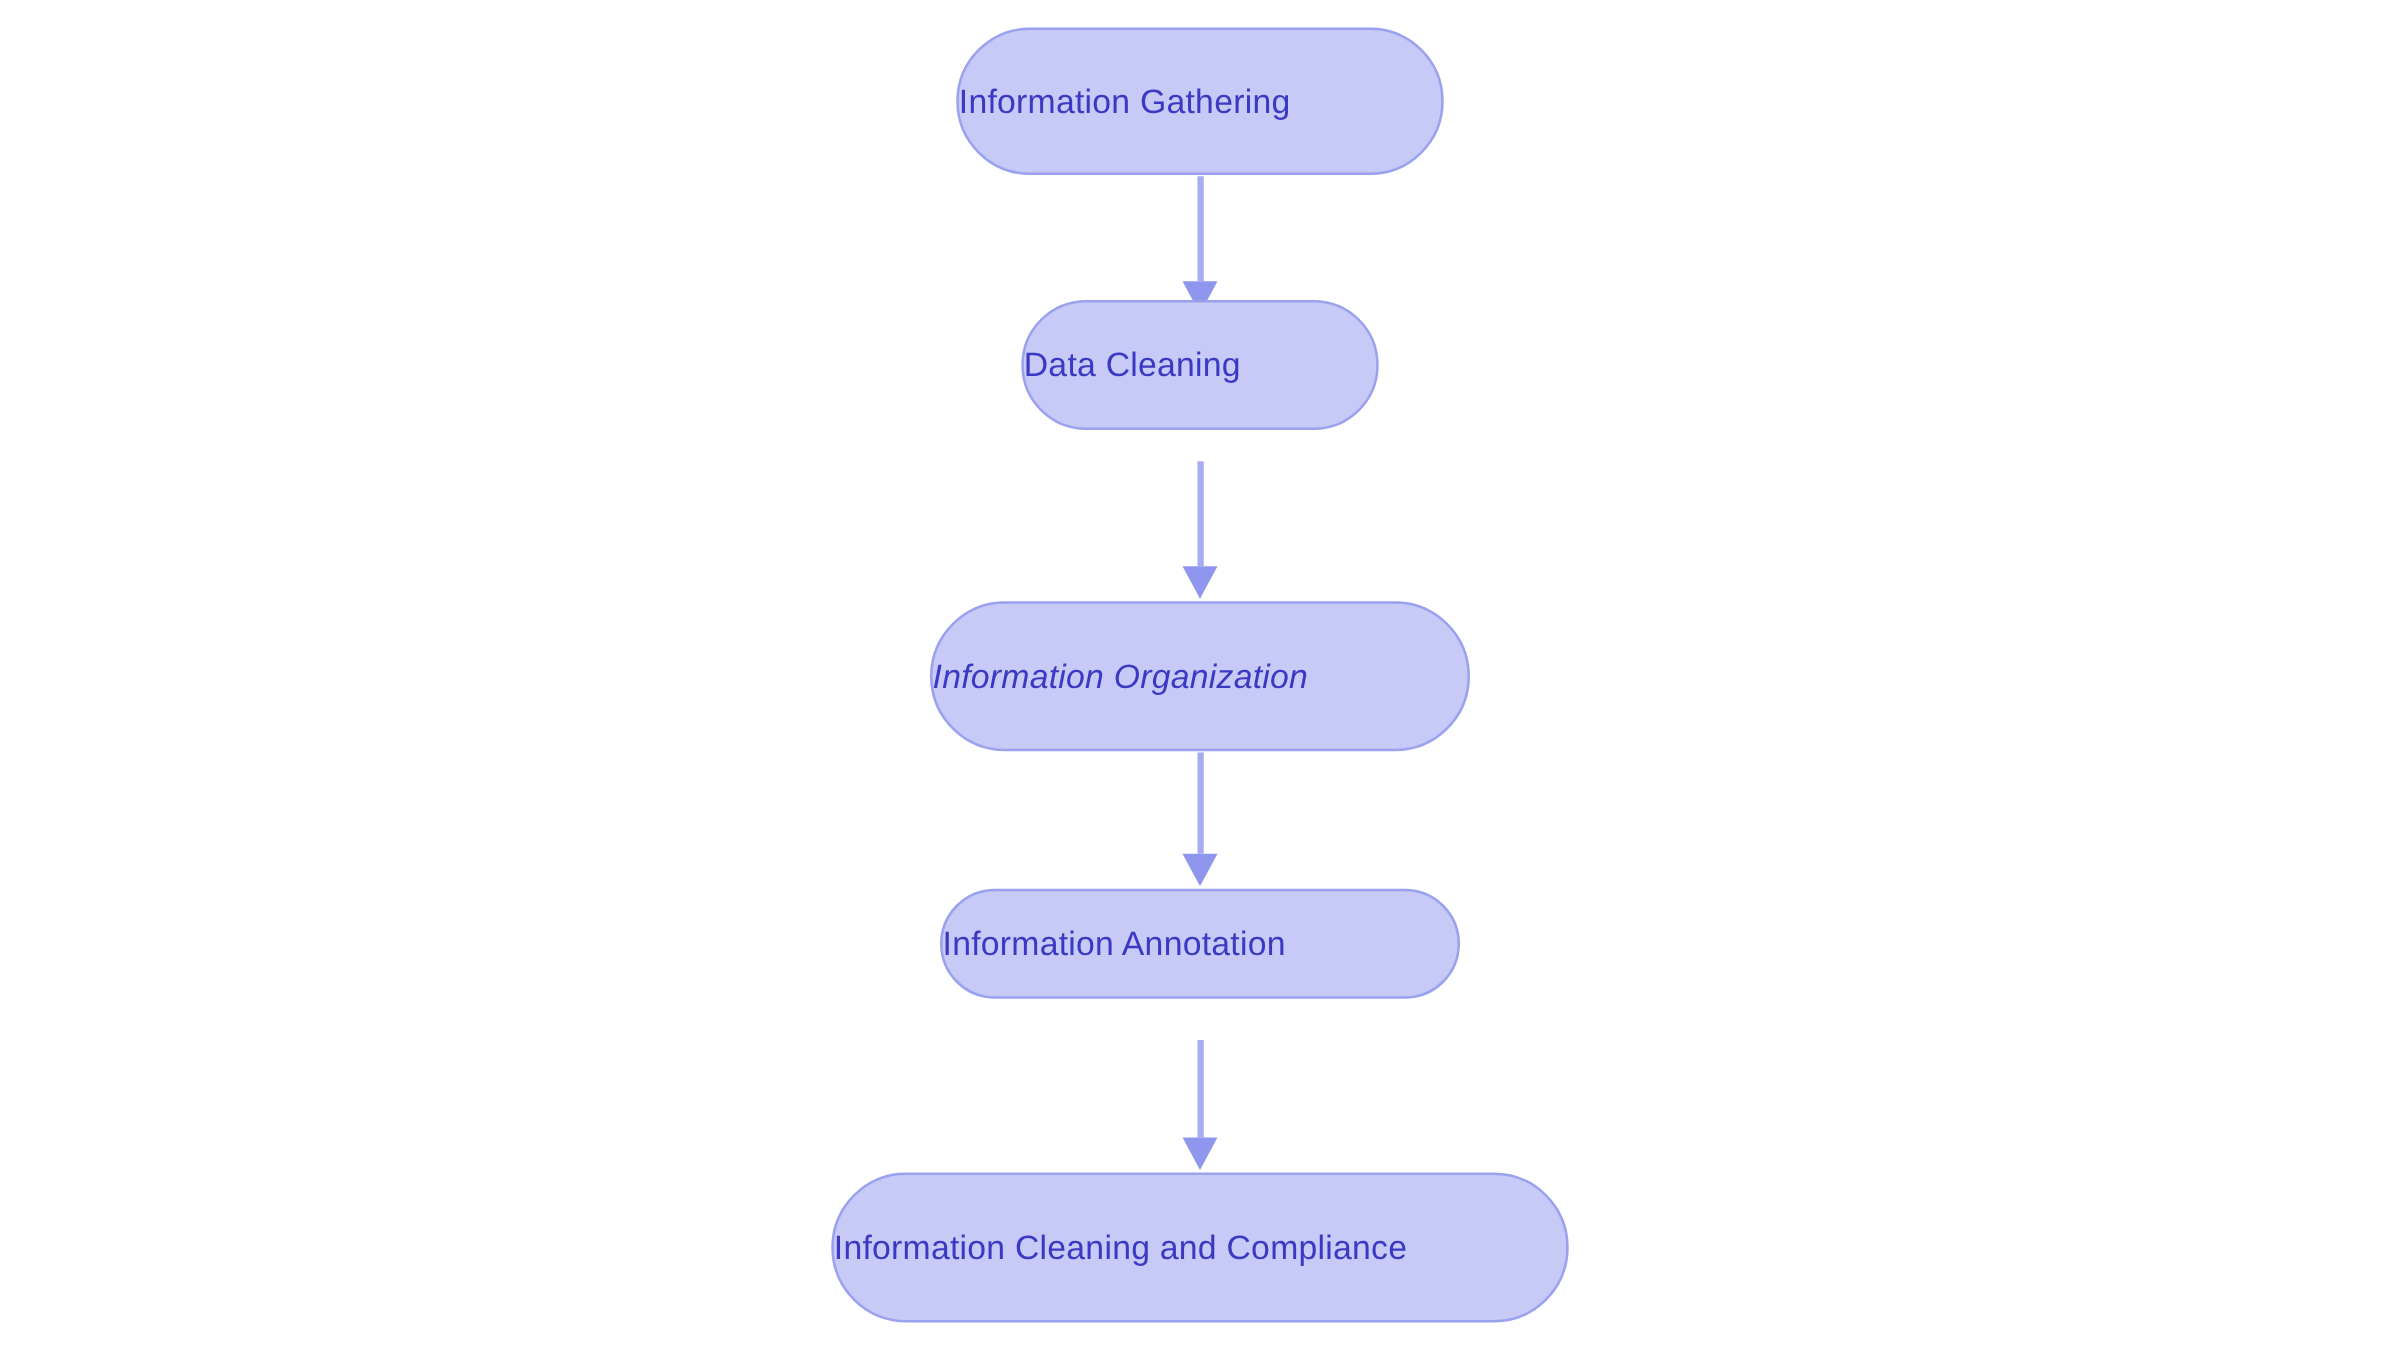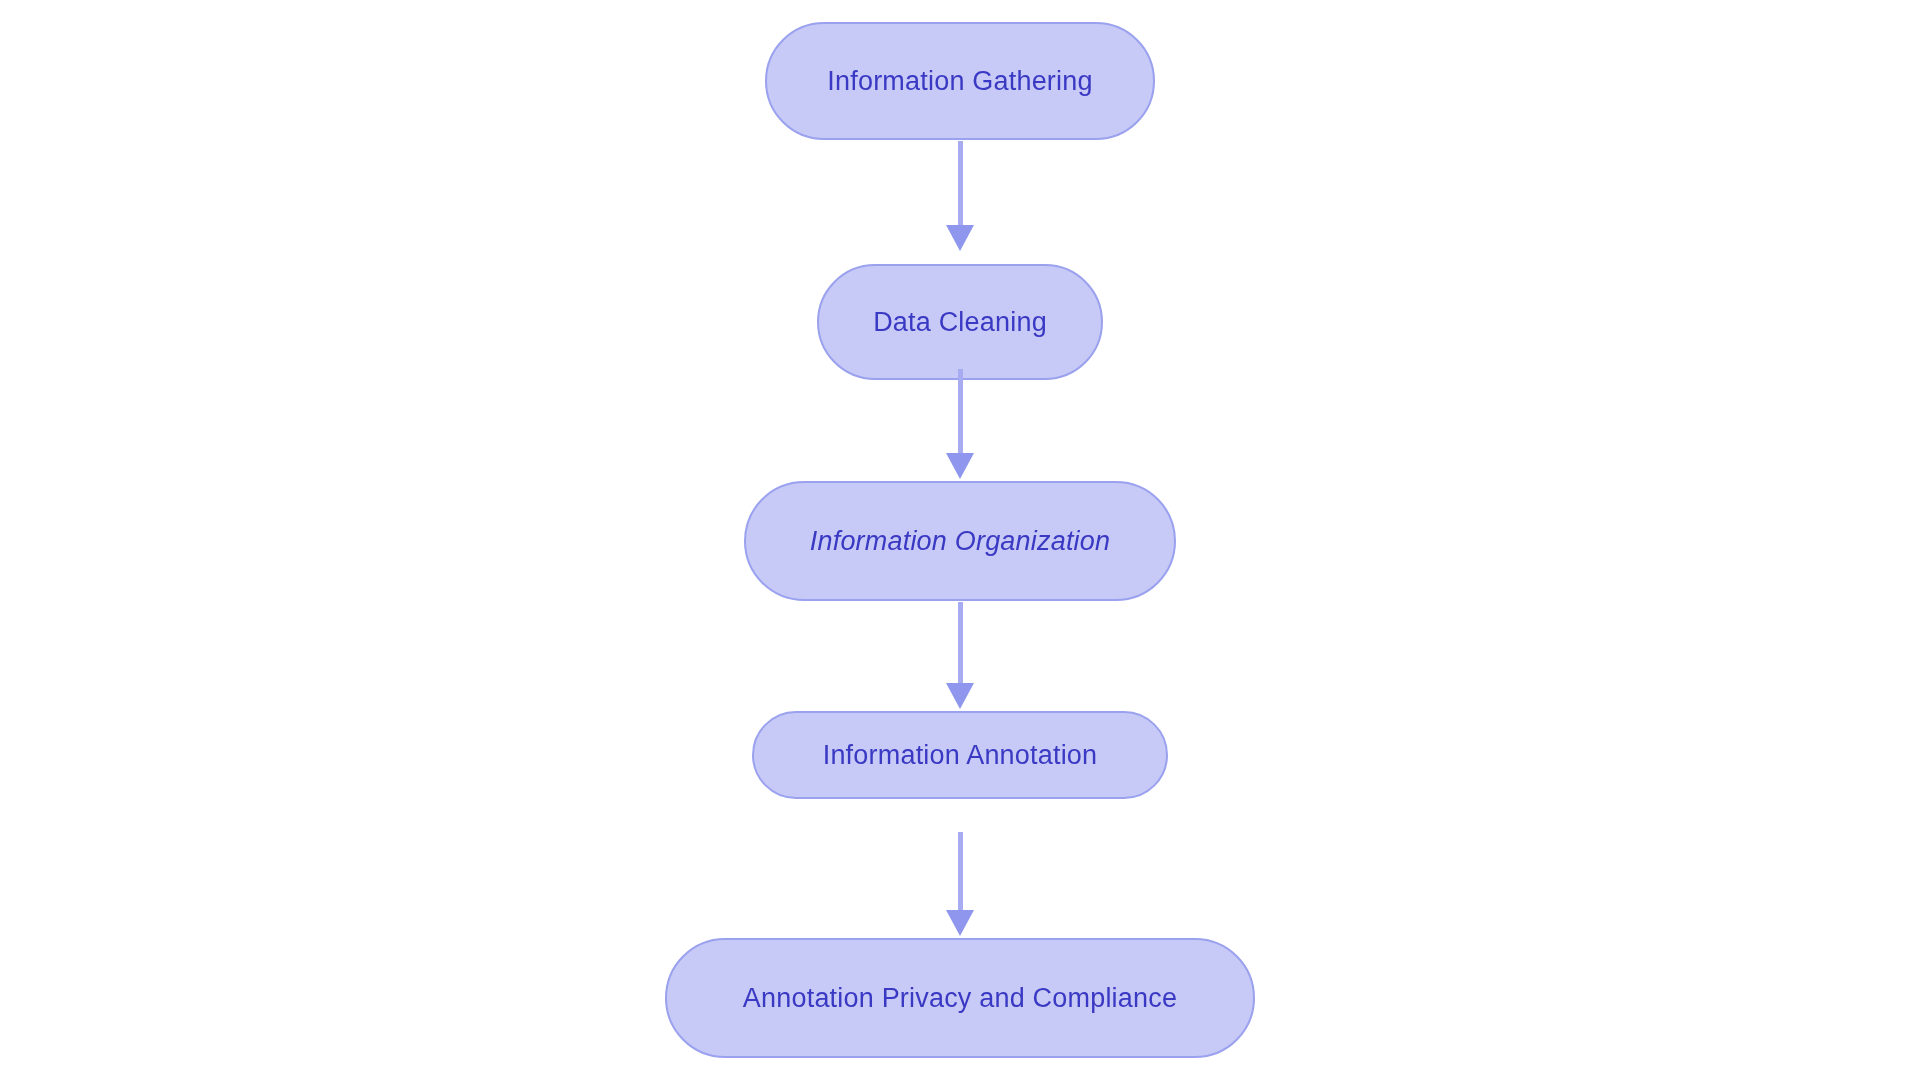--- a/index.html
+++ b/index.html
@@ -21,33 +21,32 @@
   .canvas {
     position: relative;
     width: 1920px;
     height: 1083px;
     background: var(--bg);
   }
   .node {
     position: absolute;
     display: flex;
     align-items: center;
-    justify-content: center;
     background: var(--node-fill);
     border: 2px solid var(--node-border);
     border-radius: 60px;
     color: var(--node-text);
     font-size: 27px;
     font-weight: 400;
     letter-spacing: 0.2px;
     text-align: center;
     white-space: nowrap;
   }
   .node-1 { left: 765px; top: 22px;  width: 390px; height: 118px; }
-  .node-2 { left: 817px; top: 264px; width: 286px; height: 116px; }
+  .node-2 { left: 817px; top: 240px; width: 286px; height: 104px; }
   .node-3 { left: 744px; top: 481px; width: 432px; height: 120px; font-style: italic; }
   .node-4 { left: 752px; top: 711px; width: 416px; height: 88px; }
   .node-5 { left: 665px; top: 938px; width: 590px; height: 120px; }
 
   .arrow {
     position: absolute;
     left: 960px;
     transform: translateX(-50%);
     display: flex;
     flex-direction: column;
@@ -105,16 +104,16 @@
   <div class="node node-4">
     <span>Information Annotation</span>
   </div>
 
   <div class="arrow arrow-4">
     <div class="stem"></div>
     <div class="head"></div>
   </div>
 
   <div class="node node-5">
-    <span>Annotation Privacy and Compliance</span>
+    <span>Information Cleaning and Compliance</span>
   </div>
 
 </div>
 
 </body></html>

